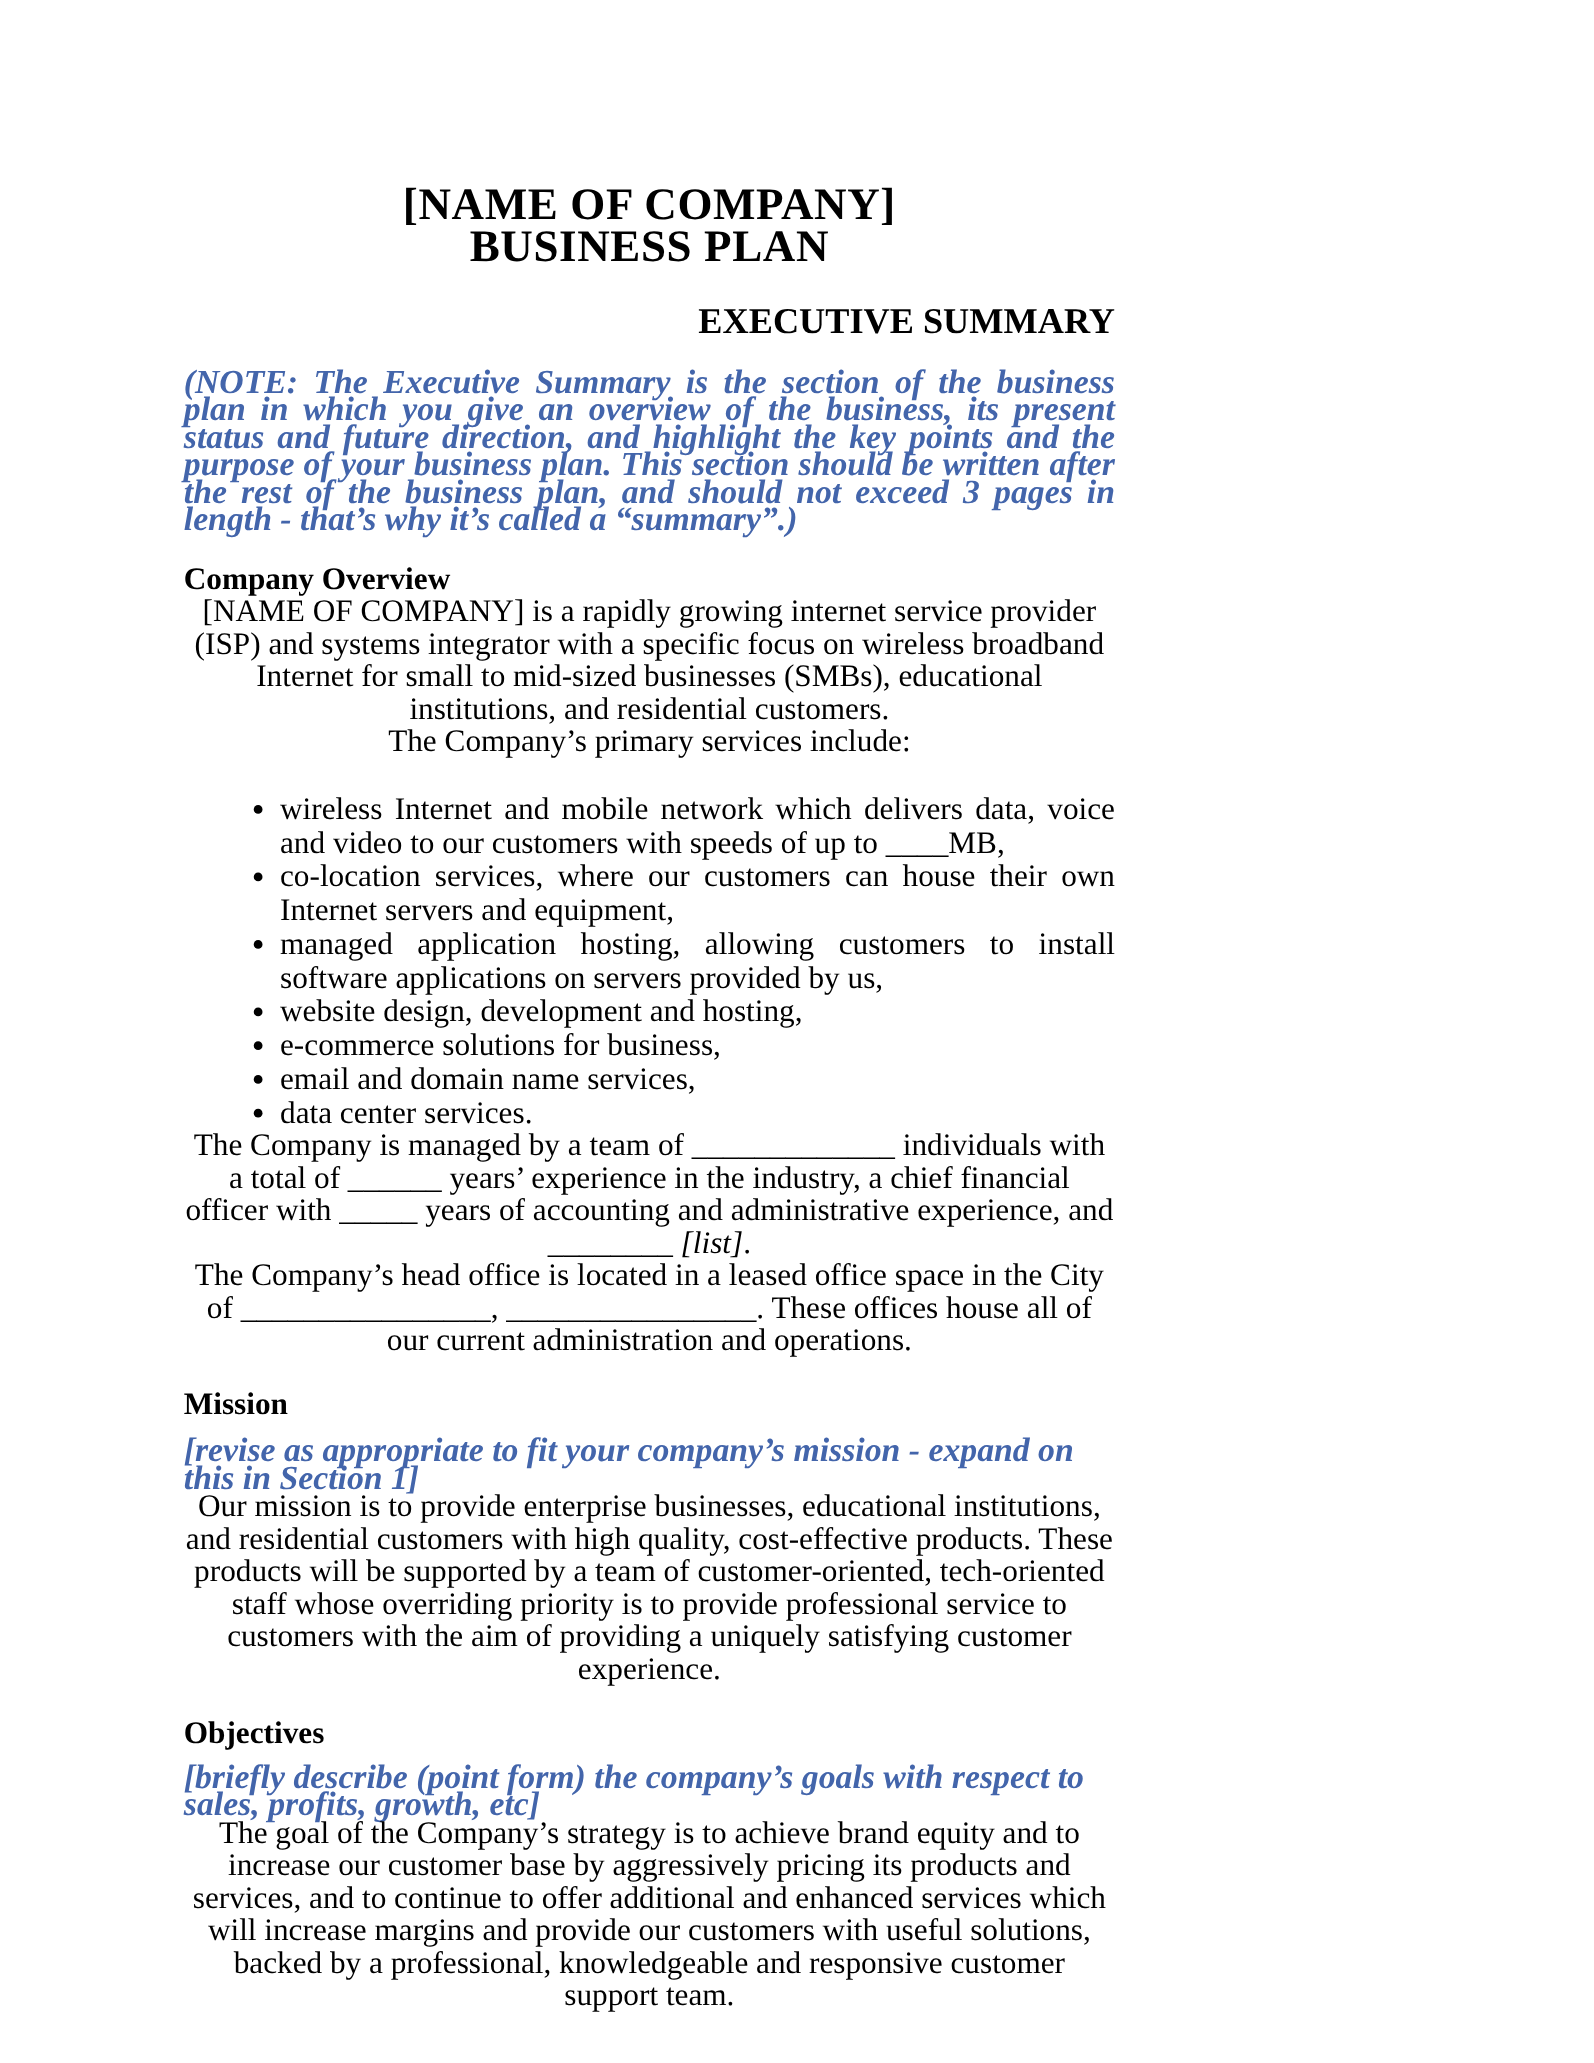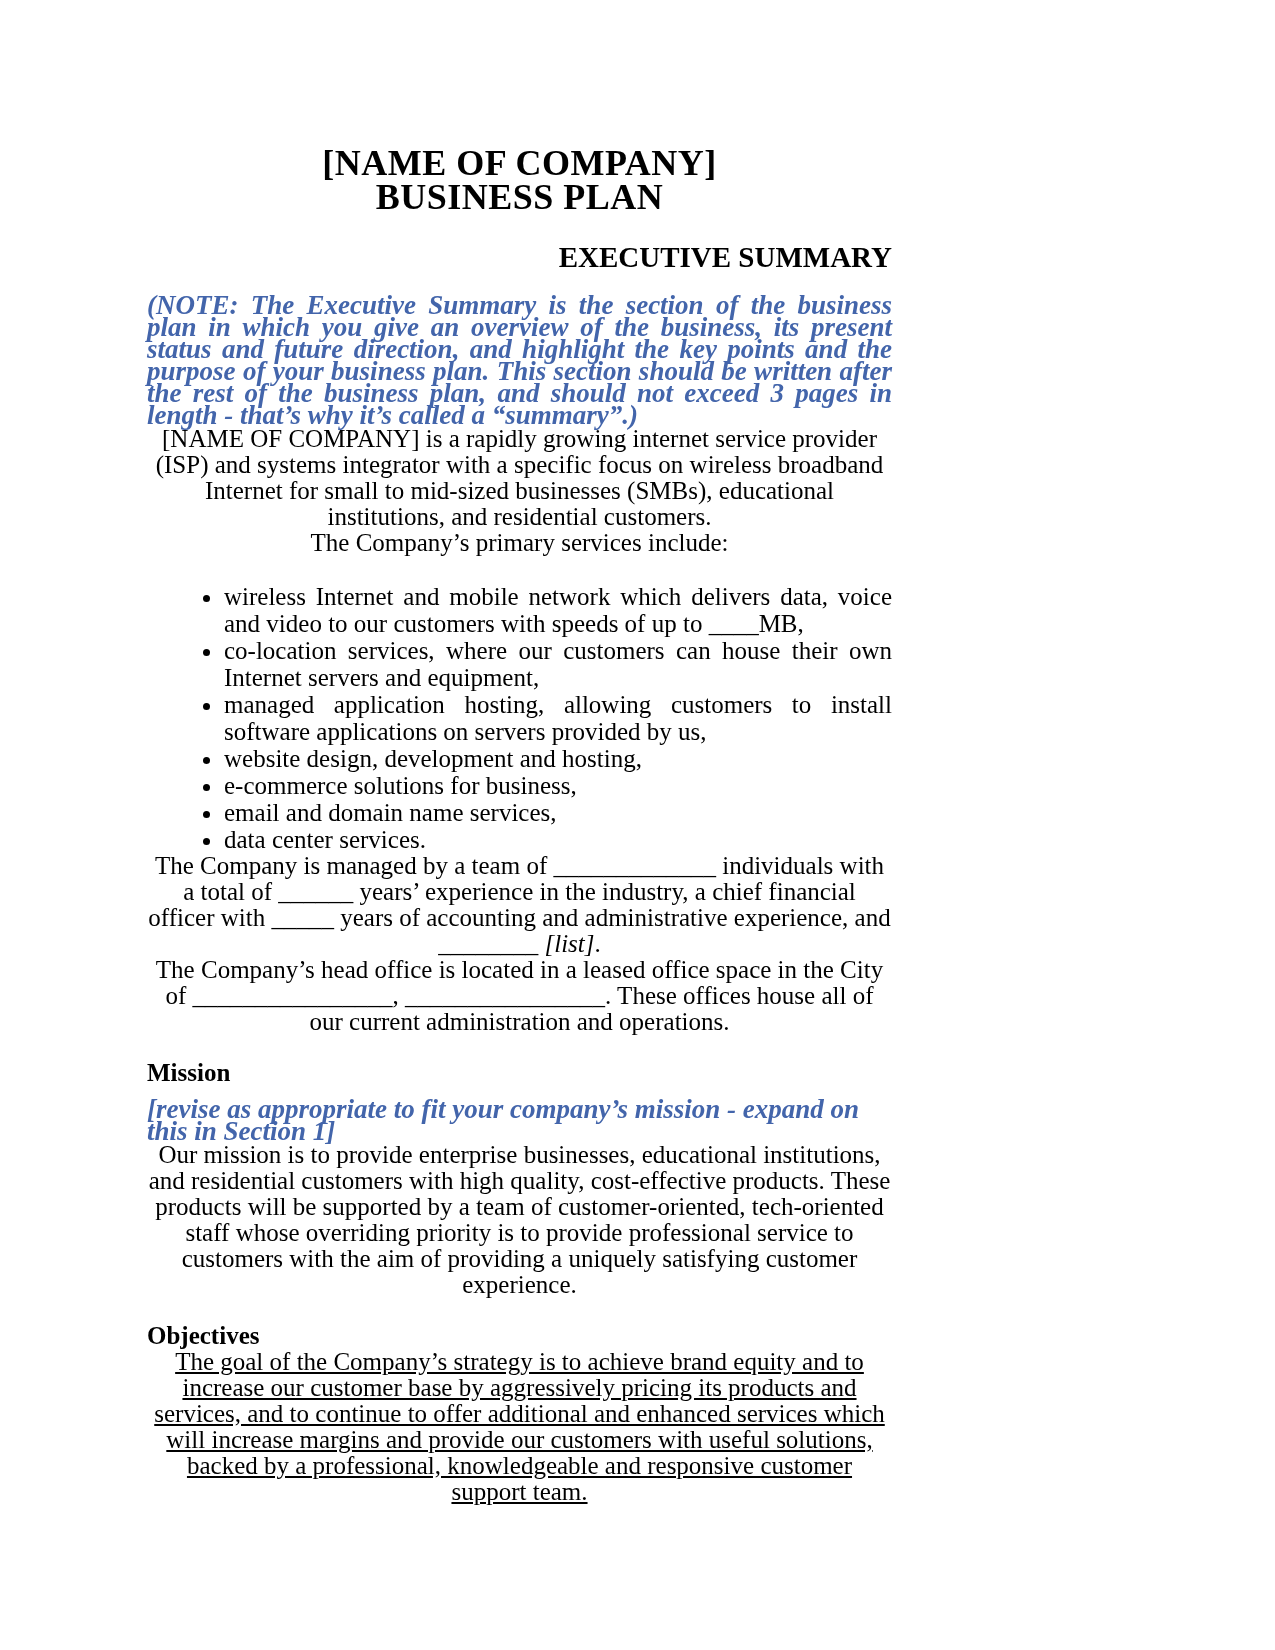--- a/index.html
+++ b/index.html
@@ -56,39 +56,40 @@
     line-height: 27px;
     text-align: justify;
     padding: 0;
     margin: 0;
   }
   .mt10 { margin-top: 10px; }
   .mt11 { margin-top: 11px; }
   .mt12 { margin-top: 12px; }
   .mt21 { margin-top: 21px; }
   .mt22 { margin-top: 22px; }
-  .mt23 { margin-top: 23px; text-decoration: underline; }
+  .mt23 { margin-top: 23px; }
   .mt25 { margin-top: 25px; }
   i { }
 </style>
 </head>
 <body>
 
 <div class="page">
 
   <header>
     <h1 class="doc-title">
       <span class="title-line">[NAME OF COMPANY]</span>
       <span class="title-line">BUSINESS PLAN</span>
     </h1>
     <h2 class="section-title">EXECUTIVE SUMMARY</h2>
     <p class="note justify mt22">(NOTE: The Executive Summary is the section of the business plan in which you give an overview of the business, its present status and future direction, and highlight the key points and the purpose of your business plan. This section should be written after the rest of the business plan, and should not exceed 3 pages in length - that’s why it’s called a “summary”.)</p>
   </header>
 
   <section>
+    <h3 class="heading mt25">Company Overview</h3>
     <p class="body justify mt11">[NAME OF COMPANY] is a rapidly growing internet service provider (ISP) and systems integrator with a specific focus on wireless broadband Internet for small to mid-sized businesses (SMBs), educational institutions, and residential customers.</p>
     <p class="body mt22">The Company’s primary services include:</p>
     <ul class="services">
       <li>wireless Internet and mobile network which delivers data, voice and video to our customers with speeds of up to ____MB,</li>
       <li>co-location services, where our customers can house their own Internet servers and equipment,</li>
       <li>managed application hosting, allowing customers to install software applications on servers provided by us,</li>
       <li>website design, development and hosting,</li>
       <li>e-commerce solutions for business,</li>
       <li>email and domain name services,</li>
       <li>data center services.</li>
@@ -98,16 +99,17 @@
   </section>
 
   <section>
     <h3 class="heading mt25">Mission</h3>
     <p class="note mt12">[revise as appropriate to fit your company’s mission - expand on this in Section 1]</p>
     <p class="body justify mt21">Our mission is to provide enterprise businesses, educational institutions, and residential customers with high quality, cost-effective products. These products will be supported by a team of customer-oriented, tech-oriented staff whose overriding priority is to provide professional service to customers with the aim of providing a uniquely satisfying customer experience.</p>
   </section>
 
   <section>
     <h3 class="heading mt25">Objectives</h3>
+    <p class="note mt10">[briefly describe (point form) the company’s goals with respect to sales, profits, growth, etc]</p>
     <p class="body justify mt23">The goal of the Company’s strategy is to achieve brand equity and to increase our customer base by aggressively pricing its products and services, and to continue to offer additional and enhanced services which will increase margins and provide our customers with useful solutions, backed by a professional, knowledgeable and responsive customer support team.</p>
   </section>
 
 </div>
 
 </body></html>

